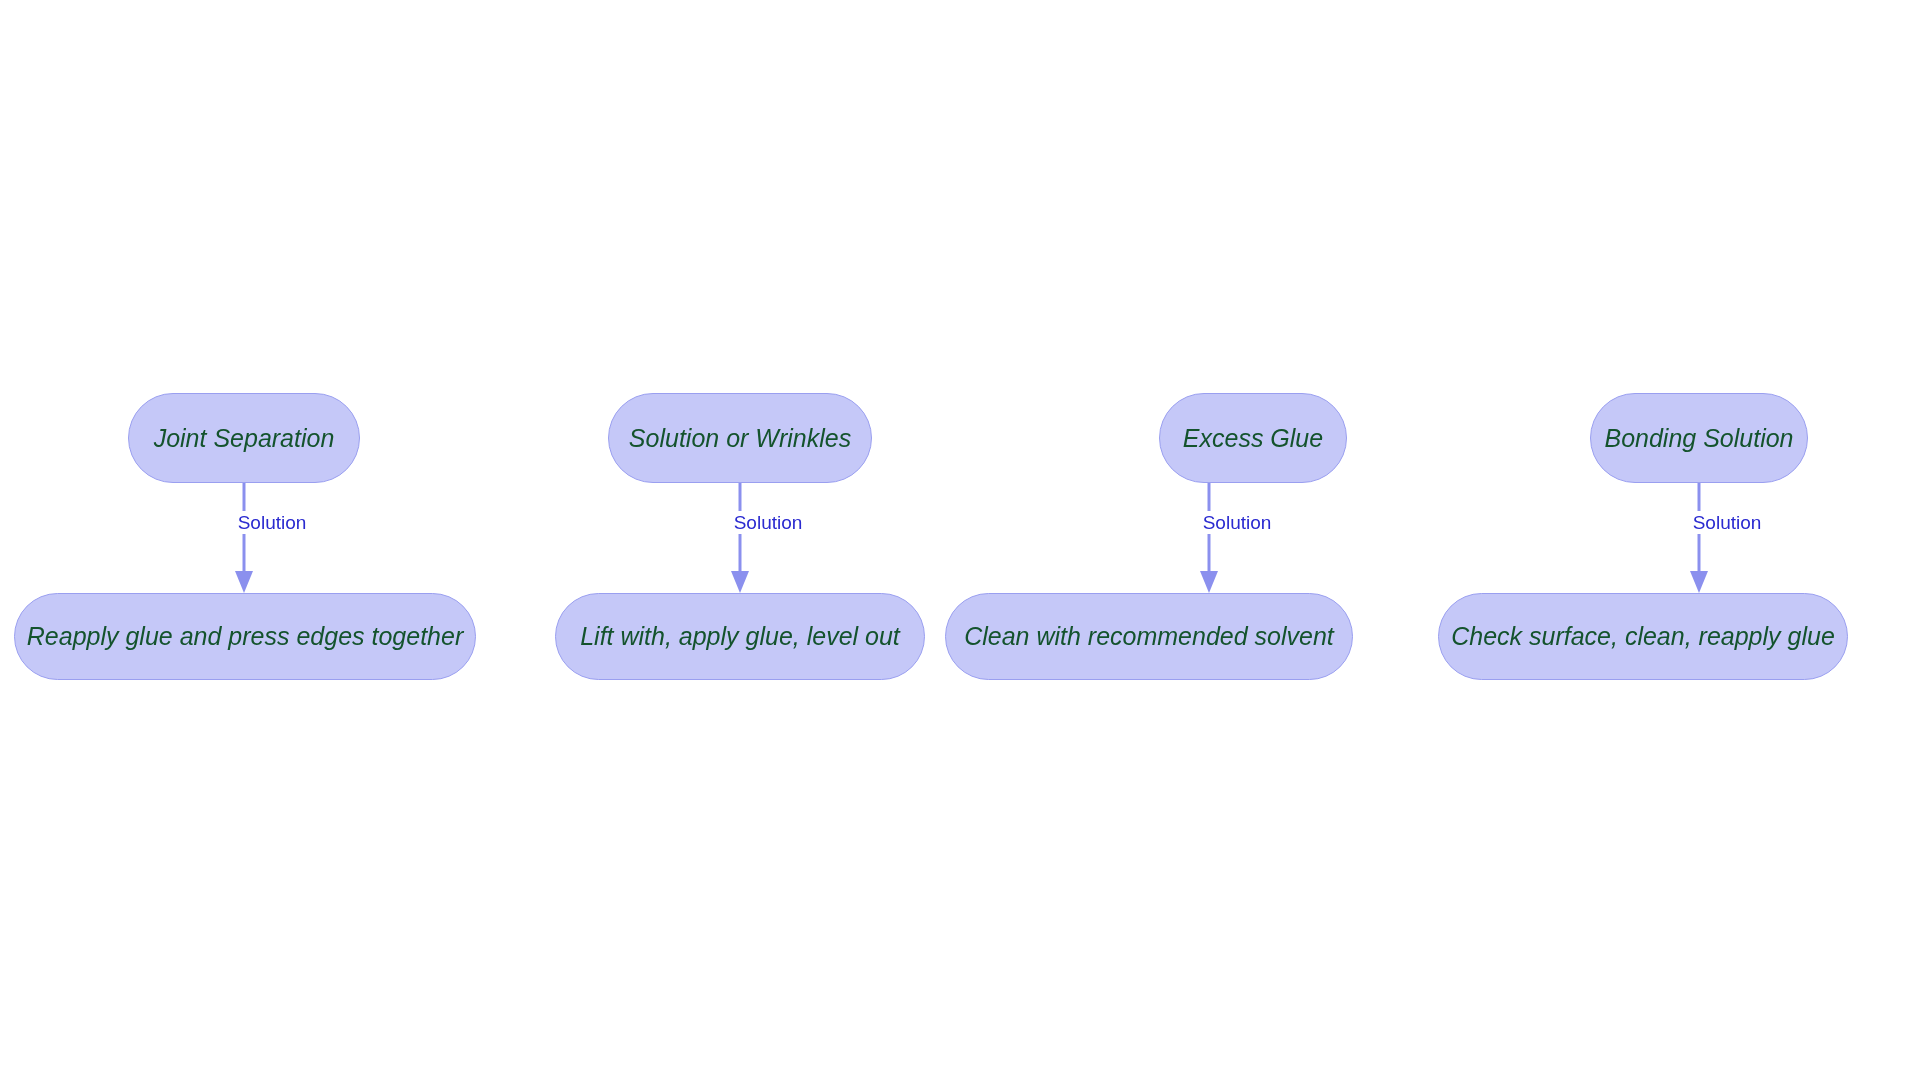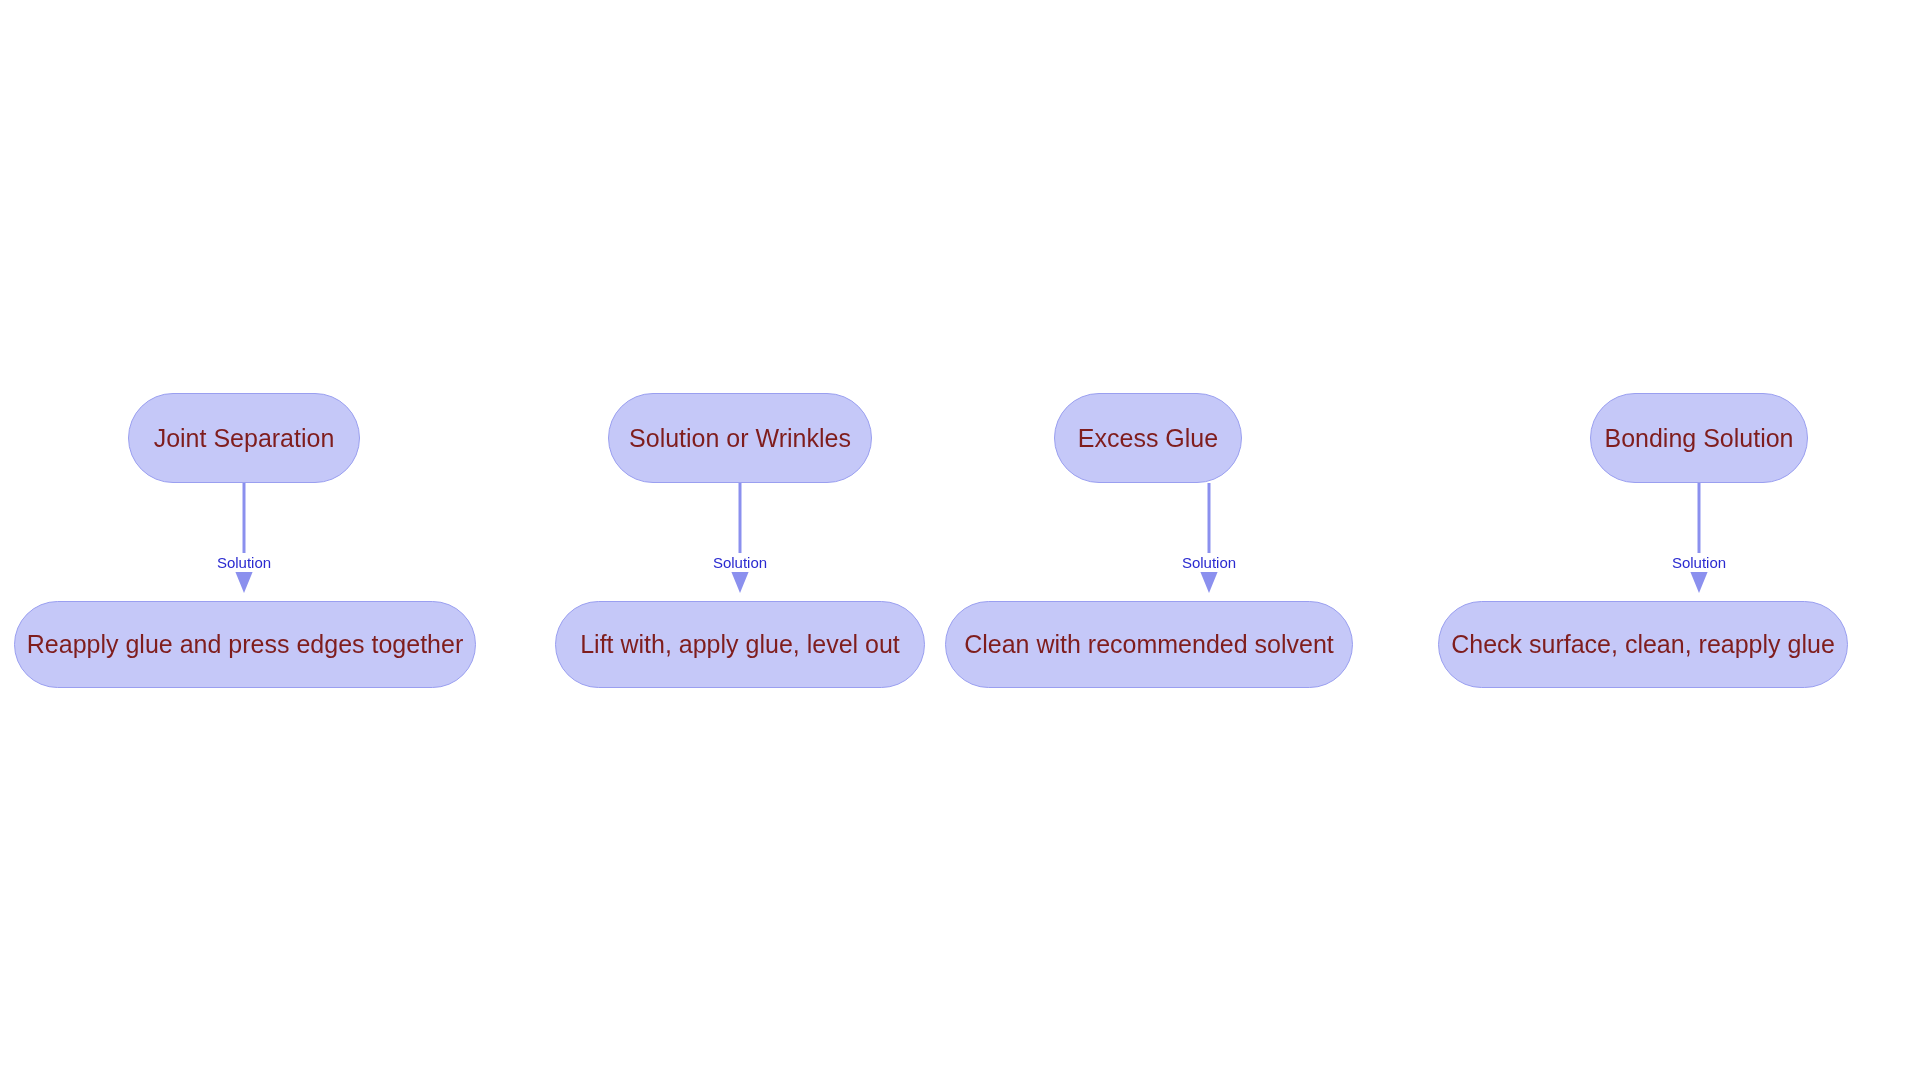--- a/index.html
+++ b/index.html
@@ -45,51 +45,52 @@
   .node-problem {
     top: 393px;
     height: 90px;
     font-size: 25px;
   }
 
   .node-solution {
     top: 593px;
     height: 87px;
     font-size: 25px;
-    margin-top: 8px;
   }
 
   .node-label {
-    color: #7f1d1d;
+    color: #14532d;
     line-height: 1;
     padding: 0 14px;
+    font-style: italic;
   }
 
   
   .edge {
     position: absolute;
     top: 483px;
     height: 110px;
     width: 40px;
   }
   .edge svg {
     display: block;
     overflow: visible;
   }
 
   
   .edge-label {
     position: absolute;
-    top: 553px;
-    font-size: 15px;
+    top: 511px;
+    font-size: 19px;
     color: #2a2ad0;
     white-space: nowrap;
     line-height: 1;
     background: #ffffff;
     padding: 2px 5px;
+    margin-left: 28px;
   }
 </style>
 </head>
 <body style="background: rgb(255, 255, 255);">
 
 <div id="flowchart-canvas" style="background: rgb(255, 255, 255);">
 
   <div class="flow-column">
     <div class="node node-problem" style="left: 128px; width: 232px; background: rgb(197, 200, 248); border-color: rgb(154, 159, 240); color: rgb(42, 42, 208);">
       <span class="node-label">Joint Separation</span>
@@ -116,21 +117,21 @@
         <polygon points="20,110 11,88 29,88" fill="#8b90ee"></polygon>
       </svg>
     </div>
     <div class="edge-label" style="left: 740px; transform: translateX(-50%); color: rgb(42, 42, 208); background: rgb(255, 255, 255);">Solution</div>
     <div class="node node-solution" style="left: 555px; width: 370px; background: rgb(197, 200, 248); border-color: rgb(154, 159, 240); color: rgb(42, 42, 208);">
       <span class="node-label">Lift with, apply glue, level out</span>
     </div>
   </div>
 
   <div class="flow-column">
-    <div class="node node-problem" style="left: 1054px; width: 188px; background: rgb(197, 200, 248); border-color: rgb(154, 159, 240); color: rgb(42, 42, 208);">
+    <div class="node node-problem" style="left: 1159px; width: 188px; background: rgb(197, 200, 248); border-color: rgb(154, 159, 240); color: rgb(42, 42, 208);">
       <span class="node-label">Excess Glue</span>
     </div>
     <div class="edge" style="left: 1189px;">
       <svg width="40" height="110" viewBox="0 0 40 110">
         <line x1="20" y1="0" x2="20" y2="92" stroke="#8b90ee" stroke-width="3"></line>
         <polygon points="20,110 11,88 29,88" fill="#8b90ee"></polygon>
       </svg>
     </div>
     <div class="edge-label" style="left: 1209px; transform: translateX(-50%); color: rgb(42, 42, 208); background: rgb(255, 255, 255);">Solution</div>
     <div class="node node-solution" style="left: 945px; width: 408px; background: rgb(197, 200, 248); border-color: rgb(154, 159, 240); color: rgb(42, 42, 208);">

